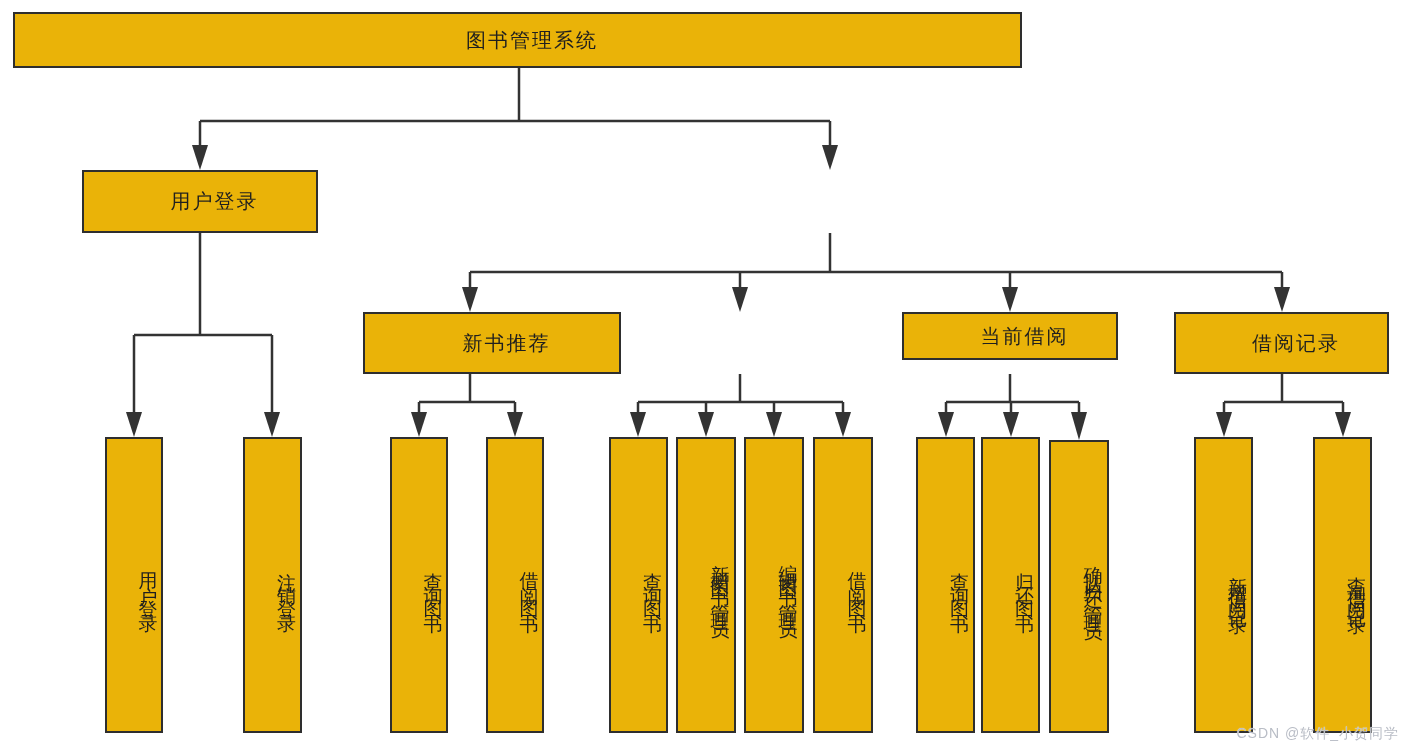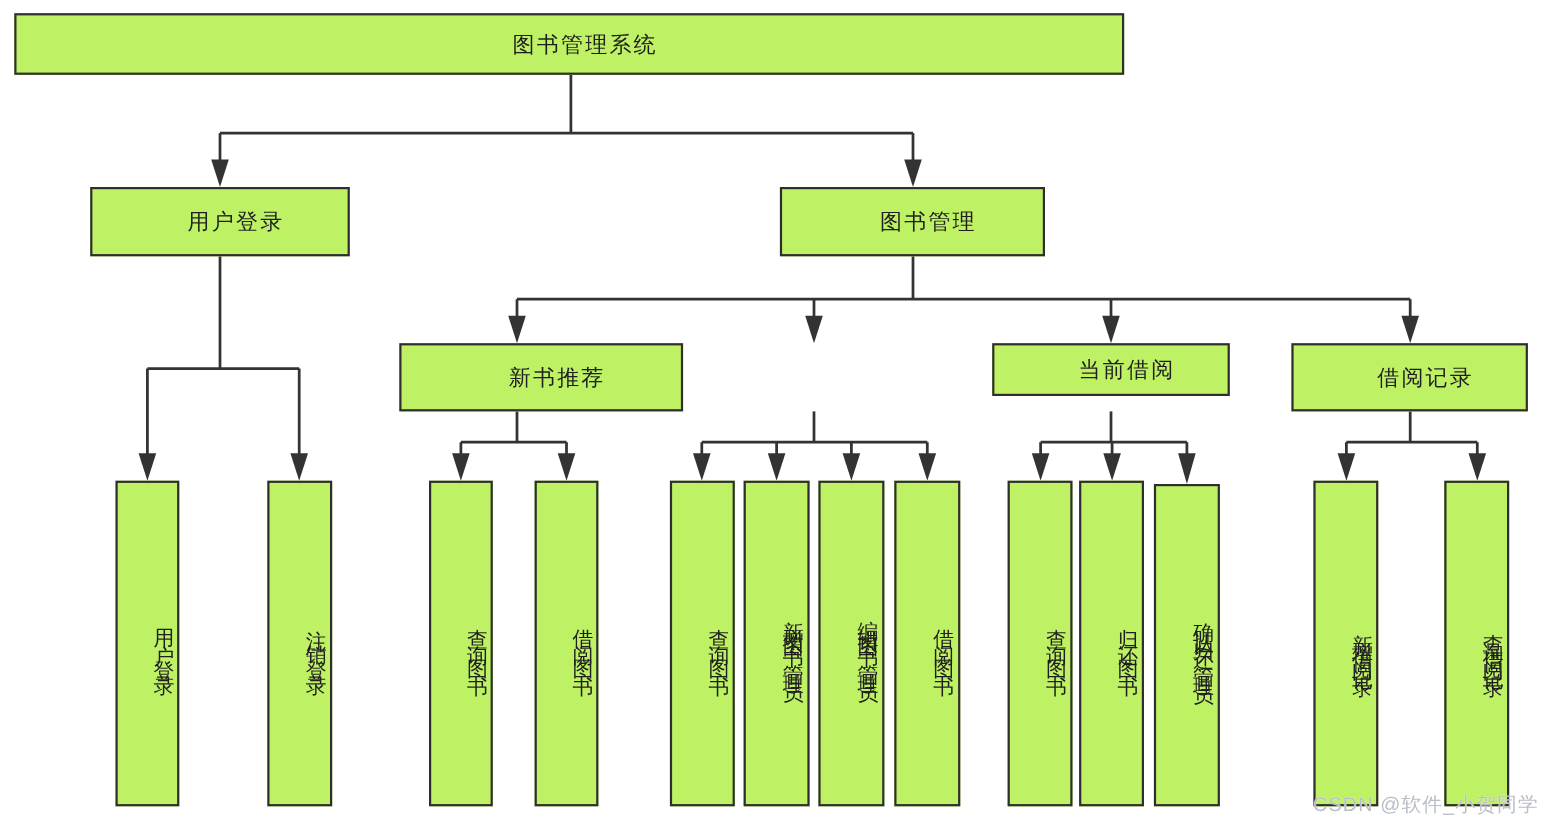--- a/index.html
+++ b/index.html
@@ -19,21 +19,21 @@
     position: absolute;
     left: 0;
     top: 0;
     width: 1405px;
     height: 747px;
   }
   .node {
     position: absolute;
     box-sizing: border-box;
     border: 2px solid #2e2e2e;
-    background: #bef264;
+    background: #eab308;
     display: flex;
     align-items: center;
     justify-content: center;
     color: #1f1f1f;
     padding-left: 29px;
   }
   .node-h {
     font-size: 20px;
     letter-spacing: 2px;
     white-space: nowrap;
@@ -48,21 +48,21 @@
     line-height: 1;
     white-space: nowrap;
   }
   .leaf.leaf-long .vtext {
     letter-spacing: 8px;
   }
   .watermark {
     position: absolute;
     right: 6px;
     bottom: 4px;
-    font-size: 18px;
+    font-size: 14px;
     color: #b9bdc6;
     letter-spacing: 1px;
     white-space: nowrap;
     text-shadow: 0 0 1px #ffffff;
   }
 </style>
 </head>
 <body>
 
 <div class="canvas">
@@ -133,23 +133,20 @@
     </g>
   </svg>
 
   <div class="node node-h" style="left:13px; top:12px; width:1009px; height:56px;">
     <span>图书管理系统</span>
   </div>
 
   <div class="node node-h" style="left:82px; top:170px; width:236px; height:63px;">
     <span>用户登录</span>
   </div>
-  <div class="node node-h" style="left:709px; top:170px; width:241px; height:63px;">
-    <span>图书管理</span>
-  </div>
 
   <div class="node node-h" style="left:363px; top:312px; width:258px; height:62px;">
     <span>新书推荐</span>
   </div>
   <div class="node node-h" style="left:902px; top:312px; width:216px; height:48px;">
     <span>当前借阅</span>
   </div>
   <div class="node node-h" style="left:1174px; top:312px; width:215px; height:62px;">
     <span>借阅记录</span>
   </div>

